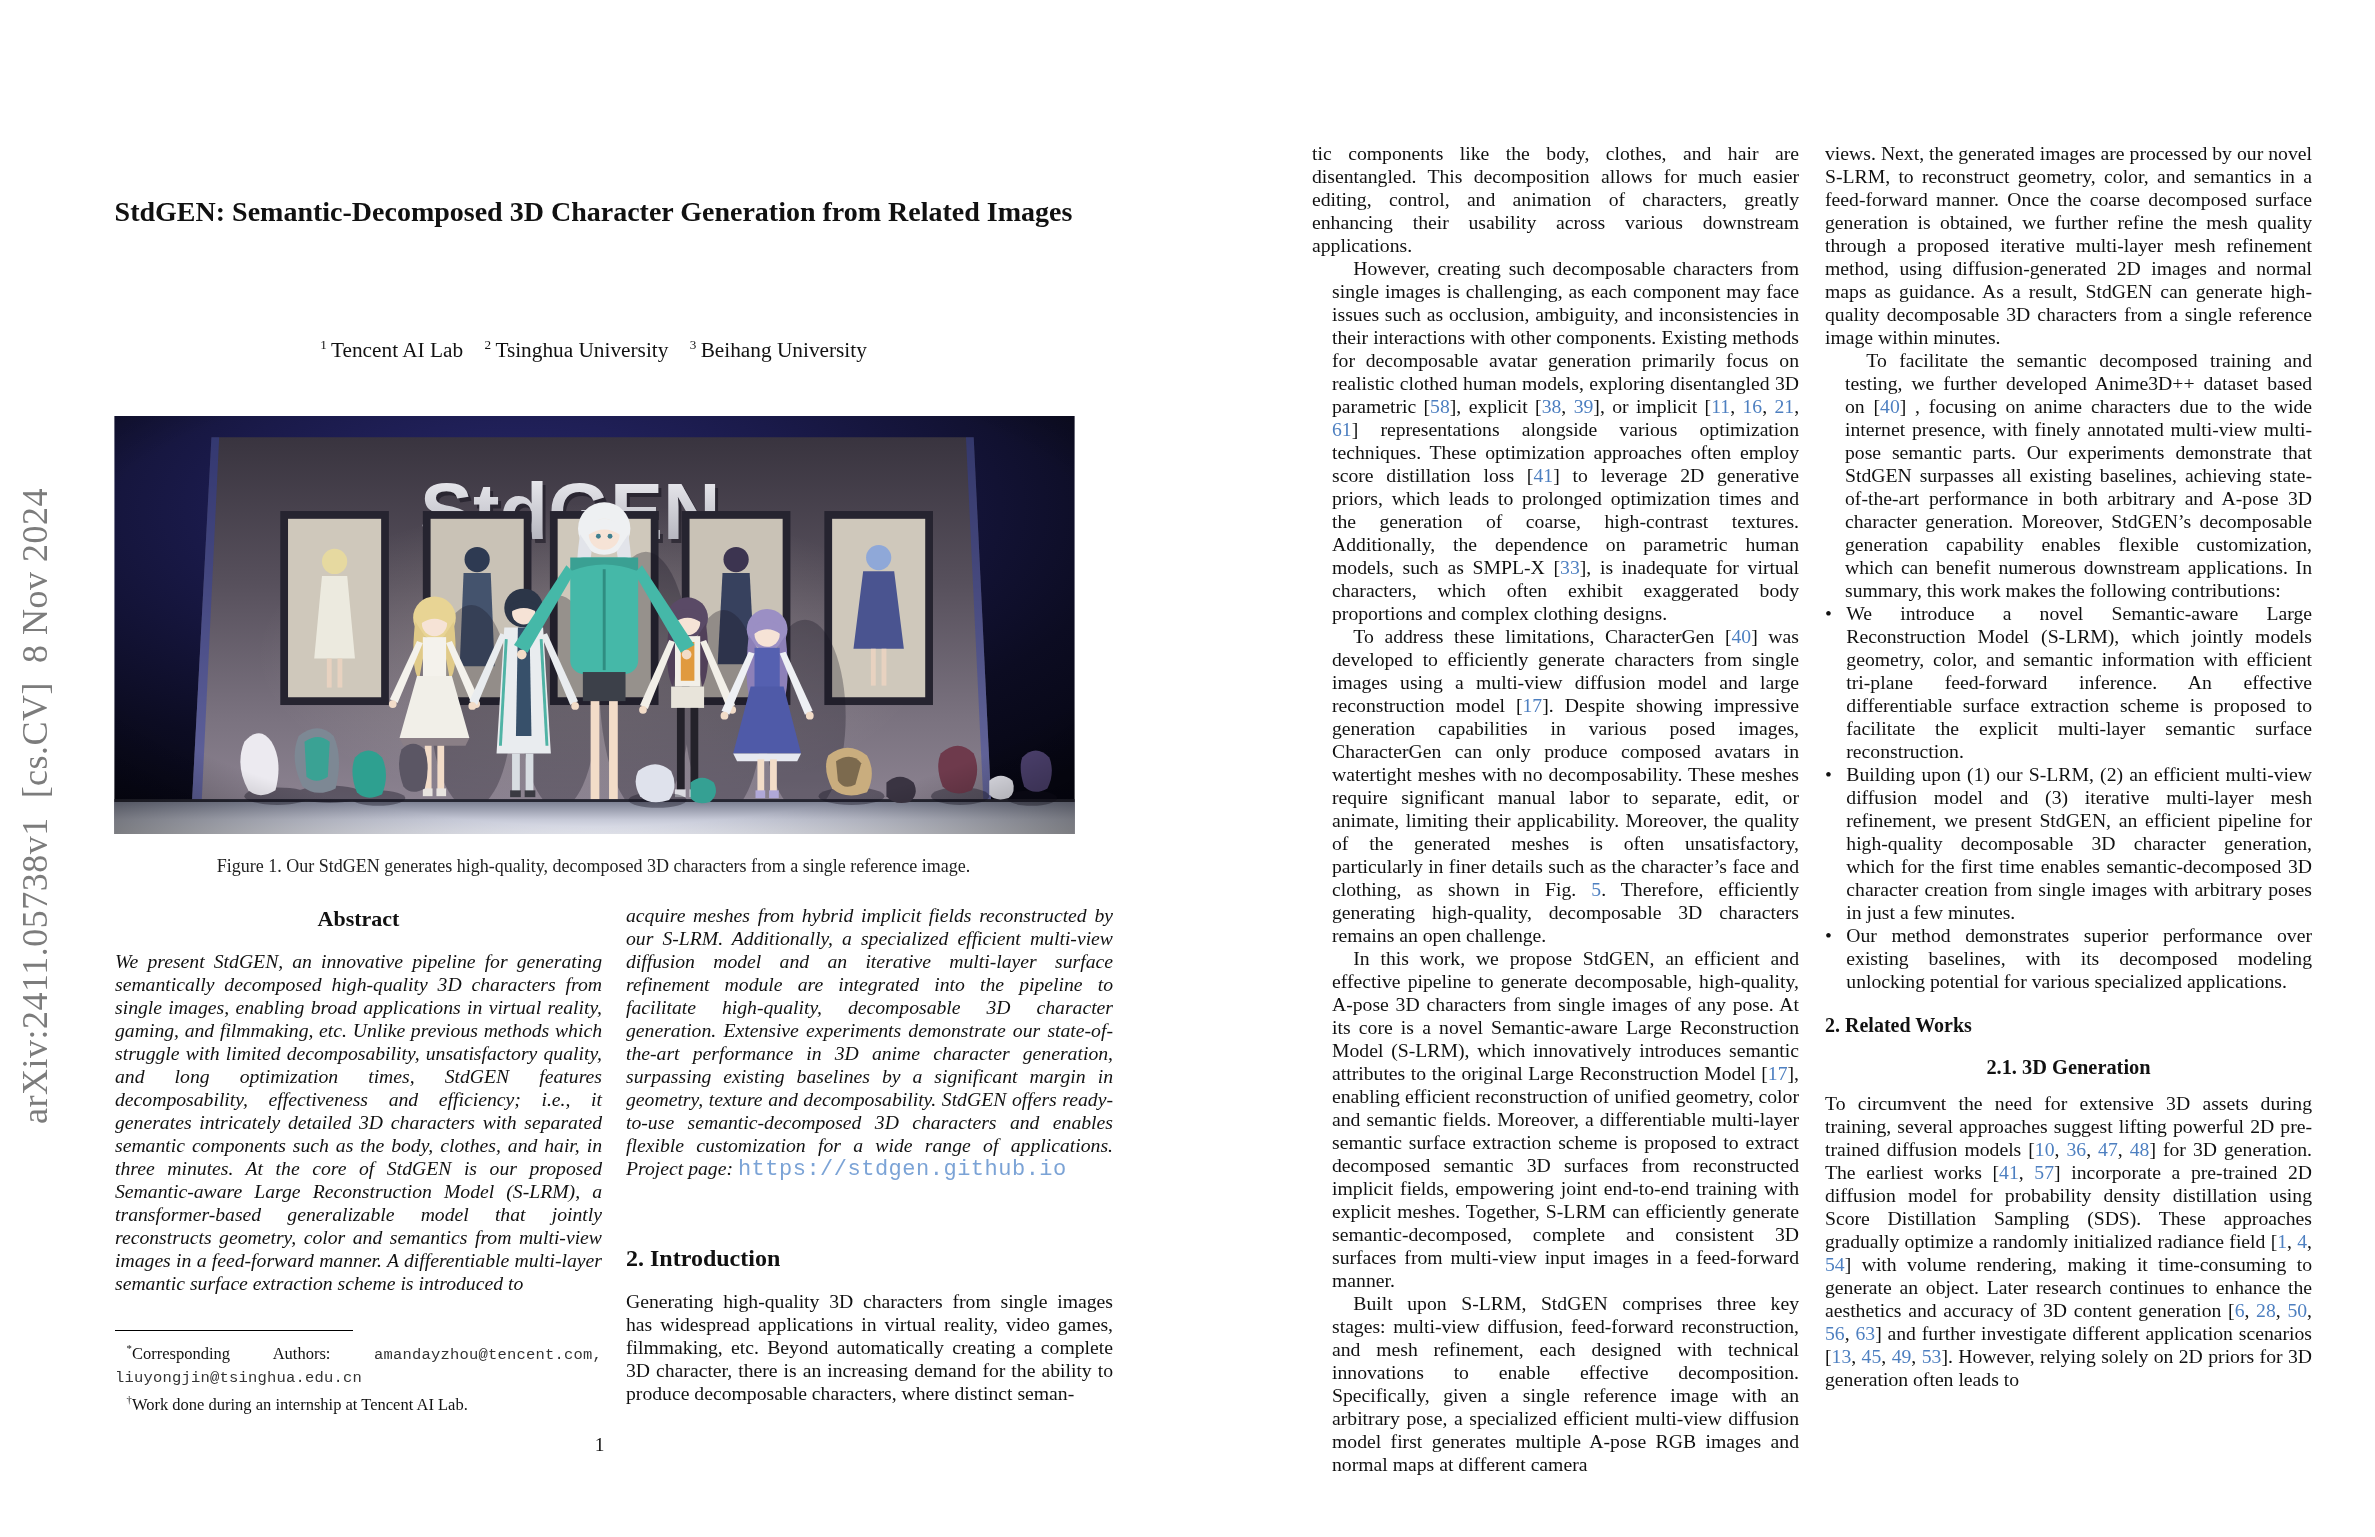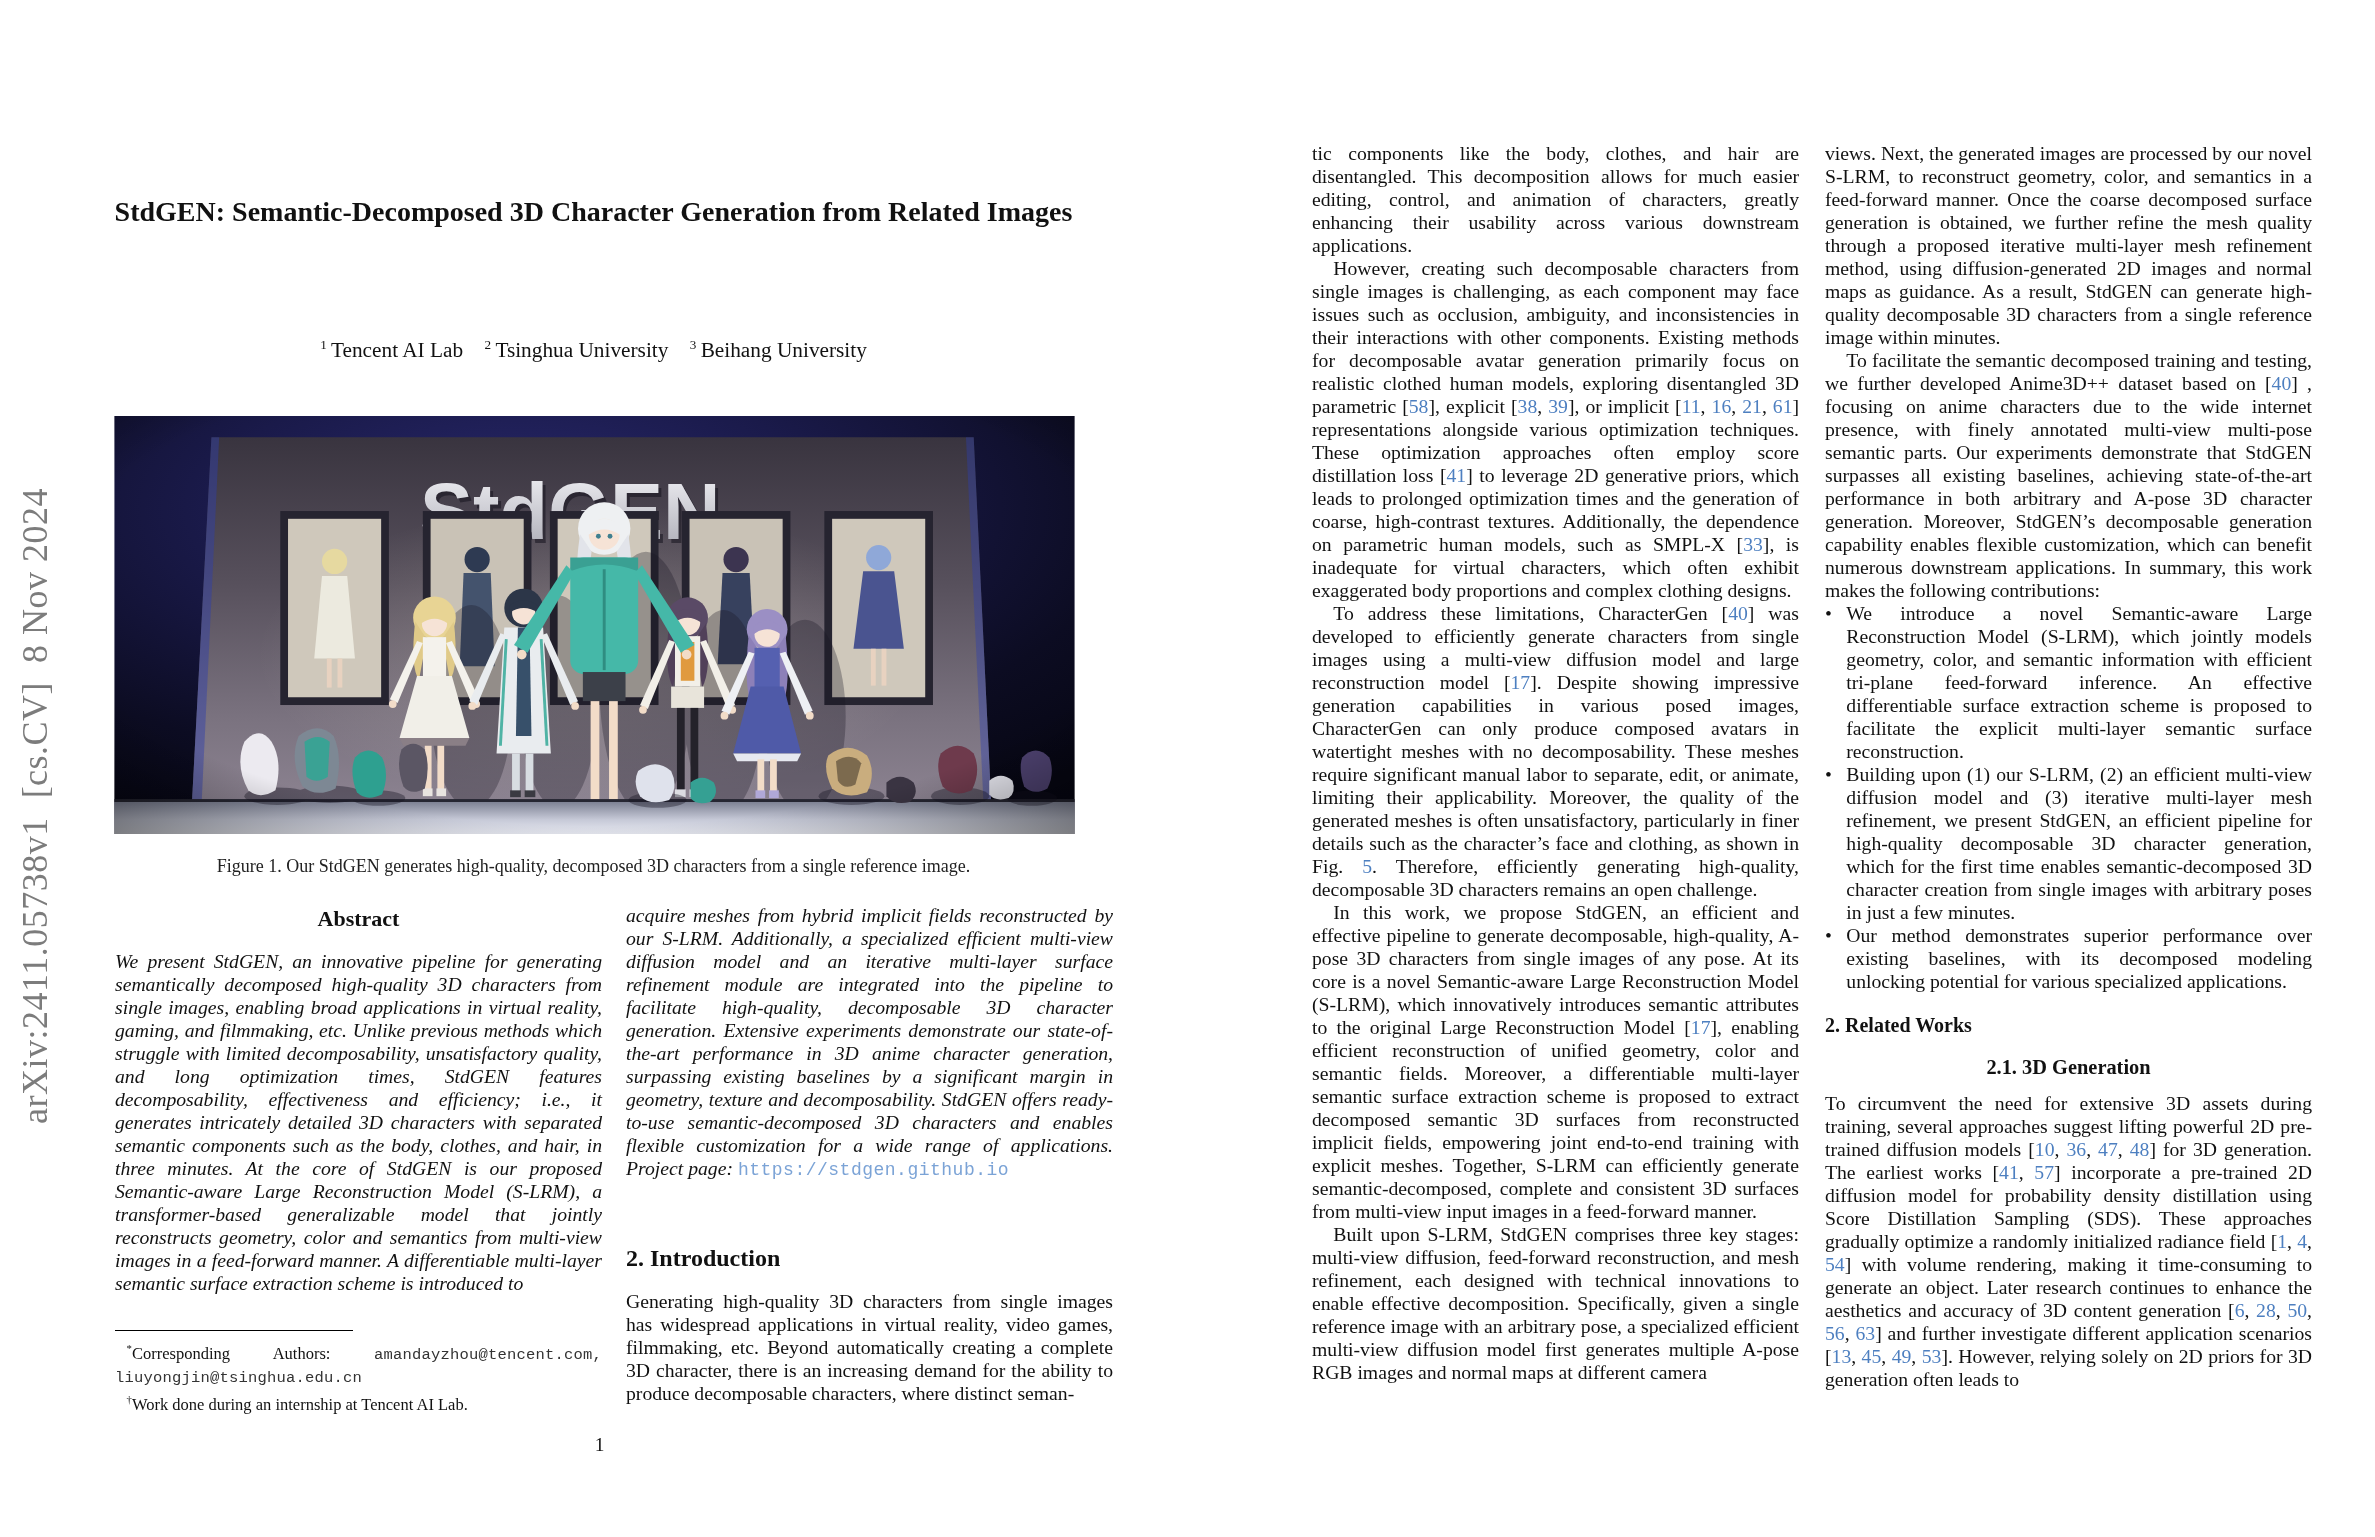--- a/index.html
+++ b/index.html
@@ -33,25 +33,25 @@
   
   .teaser{position:absolute;left:114px;top:416px;width:961px;height:418px;}
   .teaser svg{display:block;}
   .fig-caption{
     position:absolute;left:89px;top:856px;width:1009px;text-align:center;font-size:18px;color:#222;
   }
 
   
   .col{position:absolute;width:487px;font-size:19.7px;line-height:23px;text-align:justify;hyphens:auto;}
   .col p{margin:0;}
-  .col p.indent{text-indent:21.3px;}
+  .col p.indent{text-indent:21.3px;margin-left:20px;}
   .abstract-h{position:absolute;left:115px;top:906px;width:487px;text-align:center;font-weight:bold;font-size:22px;}
   #abs1{left:115px;top:950px;font-style:italic;}
   #abs2{left:626px;top:904px;font-style:italic;}
-  .url{font-family:"Liberation Mono", monospace;font-style:normal;color:#7ba3d6;font-size:18px;letter-spacing:0.5px;text-decoration:none;}
+  .url{font-family:"Liberation Mono", monospace;font-style:normal;color:#7ba3d6;font-size:22px;letter-spacing:0.5px;text-decoration:none;}
   .sec-h{position:absolute;font-weight:bold;font-size:24px;}
   #intro-h{left:626px;top:1245px;}
   #intro-p{left:626px;top:1290px;}
 
   
   .fnrule{position:absolute;left:115px;top:1330px;width:238px;border-top:1.9px solid #000;}
   .fnotes{position:absolute;left:115px;top:1338px;width:487px;font-size:16.5px;line-height:21px;text-align:justify;}
   .fnotes p{margin:0;text-indent:11.6px;}
   .fnotes p.noindent2{ text-indent:11.6px;}
   .mono{font-family:"Liberation Mono", monospace;font-size:15.5px;letter-spacing:0.2px;color:#333;}

